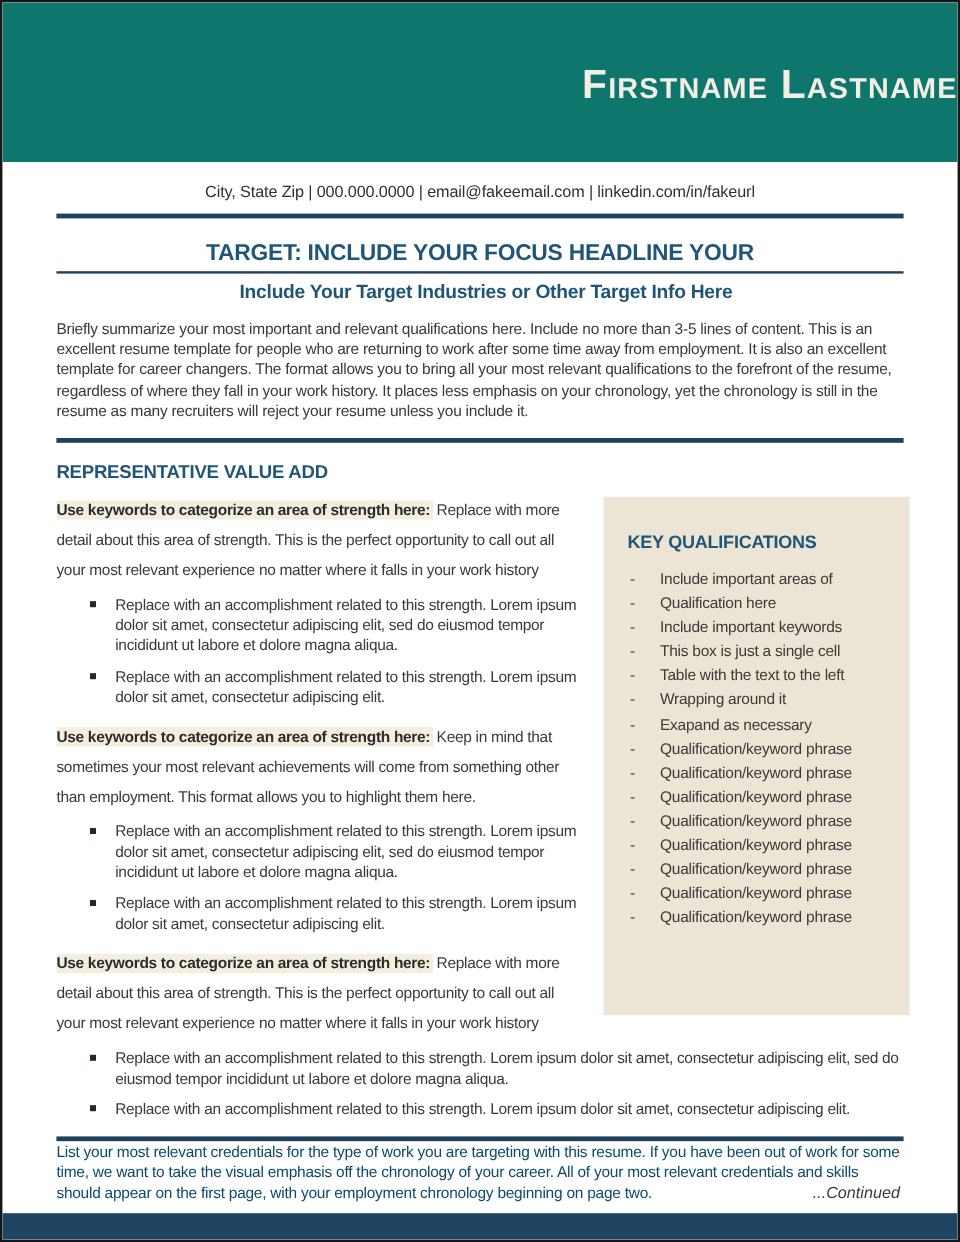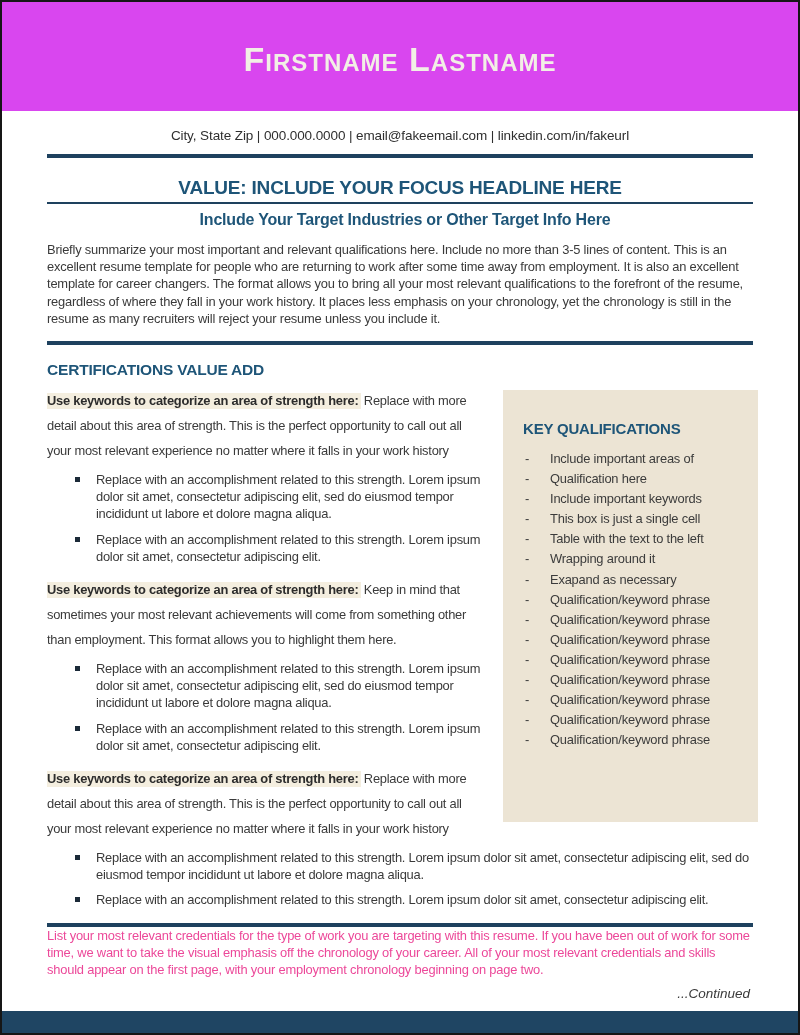--- a/index.html
+++ b/index.html
@@ -12,23 +12,23 @@
   }
   .page {
     width: 800px; height: 1035px;
     border: 2px solid #161616;
     background: #ffffff;
     position: relative;
     overflow: hidden;
   }
   
   .masthead {
-    height: 109px;
-    background: #d946ef;
-    display: flex; align-items: center; justify-content: center;
+    height: 133px;
+    background: #0f766e;
+    display: flex; align-items: center; justify-content: flex-end;
   }
   .name {
     font-variant: small-caps;
     font-weight: 700;
     font-size: 34px;
     letter-spacing: 1px;
     color: #f2efe5;
     padding-top: 6px;
   }
   
@@ -142,21 +142,21 @@
     width: 5px; height: 5px;
     background: #1b2a38;
   }
   
   .certs { margin: 0 45px; }
   .certs .section-heading { margin-top: 15px; margin-bottom: 9px; }
   .certs p {
     font-size: 12.9px;
     line-height: 17.2px;
     letter-spacing: -0.2px;
-    color: #ec4899;
+    color: #0c4a6e;
   }
   
   .continued {
     position: absolute;
     right: 48px; bottom: 32px;
     font-size: 13.5px;
     font-style: italic;
     color: #3a3a3a;
   }
   .footband {
@@ -172,29 +172,29 @@
 <div class="page">
 
   <header class="masthead">
     <div class="name">Firstname Lastname</div>
   </header>
 
   <div class="contact">City, State Zip | 000.000.0000 | email@fakeemail.com | linkedin.com/in/fakeurl</div>
 
   <div class="rule rule-4 rule-contact"></div>
 
-  <div class="target-headline">VALUE: INCLUDE YOUR FOCUS HEADLINE HERE</div>
+  <div class="target-headline">TARGET: INCLUDE YOUR FOCUS HEADLINE YOUR</div>
   <div class="rule rule-2 rule-target"></div>
   <div class="target-sub">Include Your Target Industries or Other Target Info Here</div>
   <p class="summary">Briefly summarize your most important and relevant qualifications here. Include no more than 3-5 lines of content. This is an excellent resume template for people who are returning to work after some time away from employment. It is also an excellent template for career changers. The format allows you to bring all your most relevant qualifications to the forefront of the resume, regardless of where they fall in your work history. It places less emphasis on your chronology, yet the chronology is still in the resume as many recruiters will reject your resume unless you include it.</p>
 
   <div class="rule rule-4 rule-summary"></div>
 
   <section class="value-add">
-    <h2 class="section-heading">CERTIFICATIONS VALUE ADD</h2>
+    <h2 class="section-heading">REPRESENTATIVE VALUE ADD</h2>
 
     <aside class="key-box">
       <h3>KEY QUALIFICATIONS</h3>
       <ul class="dash-list">
         <li>Include important areas of</li>
         <li>Qualification here</li>
         <li>Include important keywords</li>
         <li>This box is just a single cell</li>
         <li>Table with the text to the left</li>
         <li>Wrapping around it</li>

